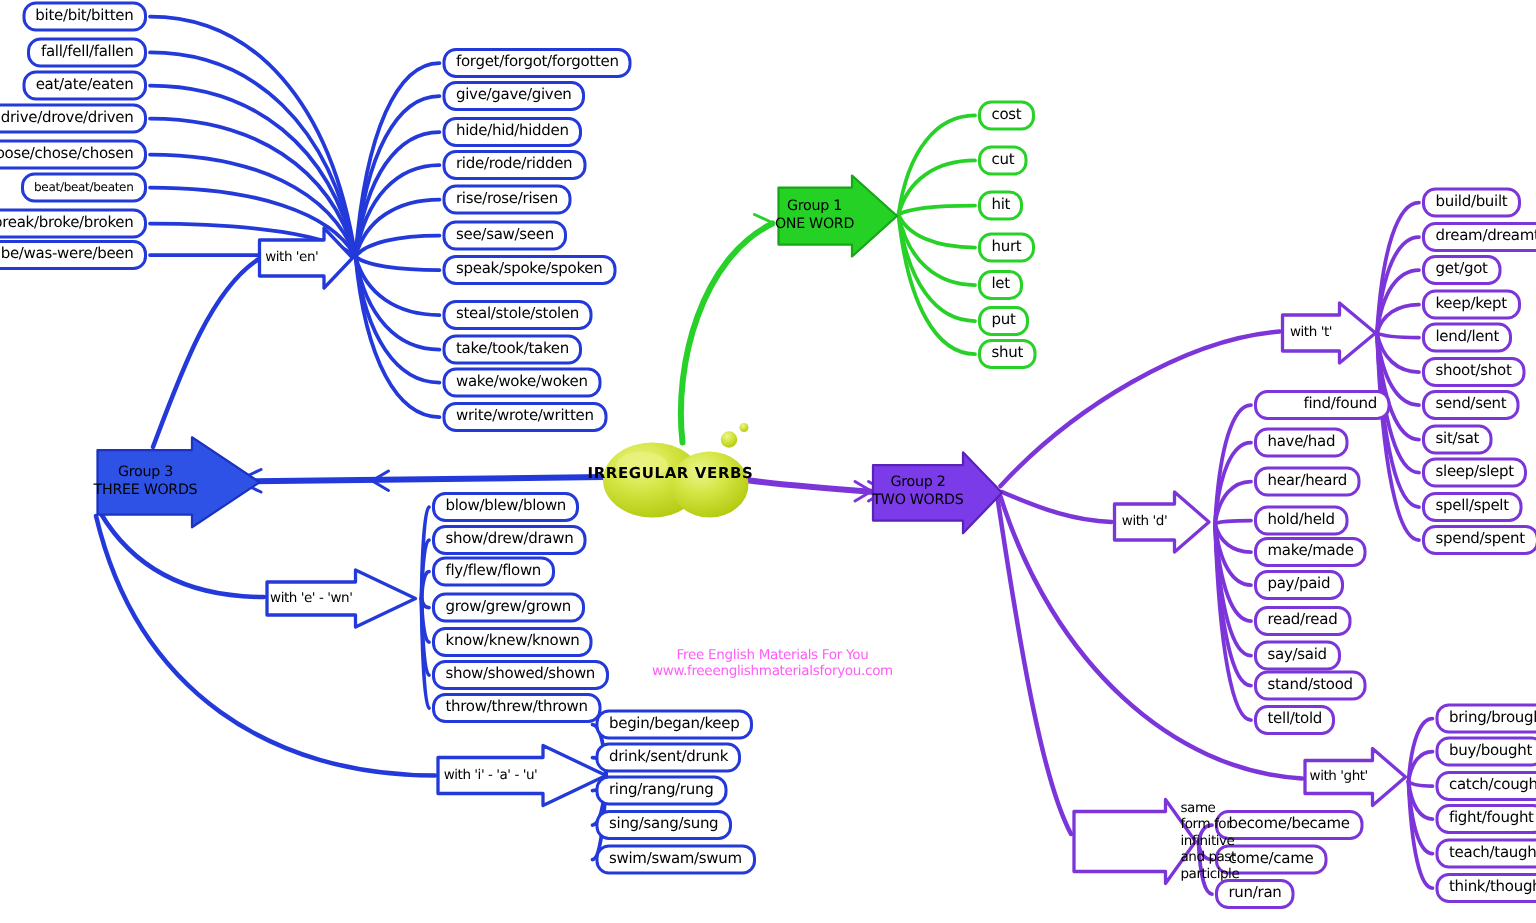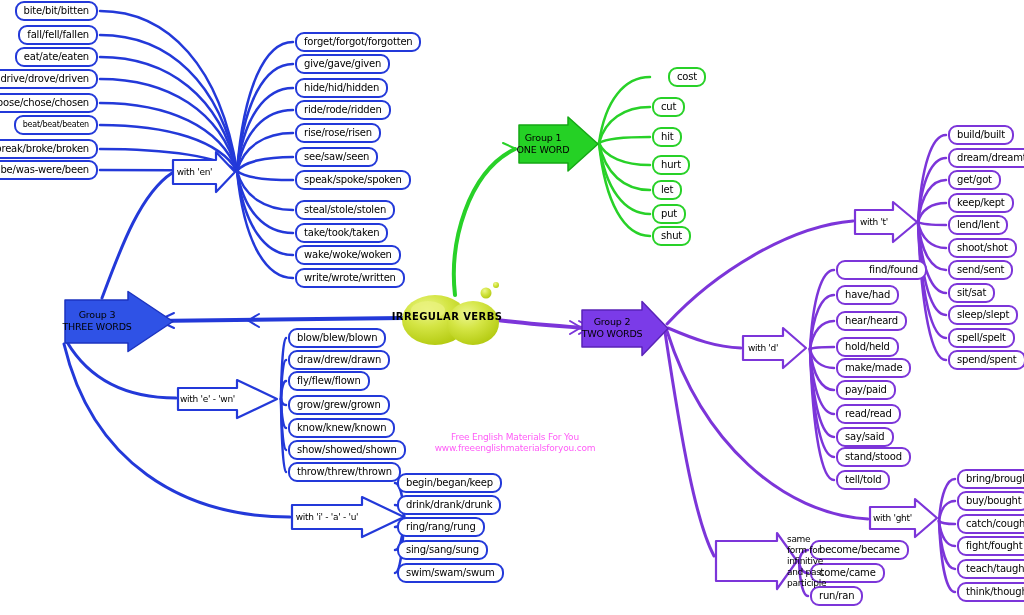--- a/index.html
+++ b/index.html
@@ -129,21 +129,21 @@
       <ellipse cx="473" cy="323" rx="26" ry="22" fill="url(#gblob)"></ellipse>
       <ellipse cx="428" cy="310" rx="17" ry="9" fill="#e9f27e" opacity="0.75"></ellipse>
       <circle cx="486" cy="293" r="5.5" fill="url(#gblob)"></circle>
       <circle cx="496" cy="285" r="3" fill="url(#gblob)"></circle>
     </svg>
   <div class="topic-title" style="left:387px;top:316px;width:120px;">IRREGULAR VERBS</div>
   <div class="watermark" style="left: 405px; top: 432px; width: 220px; color: rgb(255, 92, 247);">
     <div>Free English Materials For You</div>
     <div>www.freeenglishmaterialsforyou.com</div>
   </div>
-<div class="vbox" style="top: 77px; left: 652px; border-color: rgb(40, 209, 40); margin-left: 16px;">cost</div>
+<div class="vbox" style="top: 77px; left: 652px; border-color: rgb(40, 209, 40);">cost</div>
     <div class="vbox" style="top: 107px; left: 652px; border-color: rgb(40, 209, 40);">cut</div>
     <div class="vbox" style="top: 137px; left: 652px; border-color: rgb(40, 209, 40);">hit</div>
     <div class="vbox" style="top: 165px; left: 652px; border-color: rgb(40, 209, 40);">hurt</div>
     <div class="vbox" style="top: 190px; left: 652px; border-color: rgb(40, 209, 40);">let</div>
     <div class="vbox" style="top: 214px; left: 652px; border-color: rgb(40, 209, 40);">put</div>
     <div class="vbox" style="top: 236px; left: 652px; border-color: rgb(40, 209, 40);">shut</div>
     <div class="vbox" style="top: 135px; left: 948px; border-color: rgb(124, 53, 217); text-align: right;">build/built</div>
     <div class="vbox" style="top: 158px; left: 948px; border-color: rgb(124, 53, 217);">dream/dreamt</div>
     <div class="vbox" style="top: 180px; left: 948px; border-color: rgb(124, 53, 217);">get/got</div>
     <div class="vbox" style="top: 203px; left: 948px; border-color: rgb(124, 53, 217);">keep/kept</div>
@@ -191,29 +191,29 @@
     <div class="vbox" style="top: 110px; left: 295px; border-color: rgb(35, 57, 217);">ride/rode/ridden</div>
     <div class="vbox" style="top: 133px; left: 295px; border-color: rgb(35, 57, 217);">rise/rose/risen</div>
     <div class="vbox" style="top: 157px; left: 295px; border-color: rgb(35, 57, 217);">see/saw/seen</div>
     <div class="vbox" style="top: 180px; left: 295px; border-color: rgb(35, 57, 217);">speak/spoke/spoken</div>
     <div class="vbox" style="top: 210px; left: 295px; border-color: rgb(35, 57, 217);">steal/stole/stolen</div>
     <div class="vbox" style="top: 233px; left: 295px; border-color: rgb(35, 57, 217);">take/took/taken</div>
     <div class="vbox" style="top: 255px; left: 295px; border-color: rgb(35, 57, 217);">wake/woke/woken</div>
     <div class="vbox" style="top: 278px; left: 295px; border-color: rgb(35, 57, 217);">write/wrote/written</div>
     <div class="cat-label" style="left: 173px; top: 160px; width: 43px; height: 24px;">with 'en'</div>
     <div class="vbox" style="top: 338px; left: 288px; border-color: rgb(35, 57, 217);">blow/blew/blown</div>
-    <div class="vbox" style="top: 360px; left: 288px; border-color: rgb(35, 57, 217);">draw/drew/drawn</div>
+    <div class="vbox" style="top: 360px; left: 288px; border-color: rgb(35, 57, 217);">show/drew/drawn</div>
     <div class="vbox" style="top: 381px; left: 288px; border-color: rgb(35, 57, 217);">fly/flew/flown</div>
     <div class="vbox" style="top: 405px; left: 288px; border-color: rgb(35, 57, 217);">grow/grew/grown</div>
     <div class="vbox" style="top: 428px; left: 288px; border-color: rgb(35, 57, 217);">know/knew/known</div>
     <div class="vbox" style="top: 450px; left: 288px; border-color: rgb(35, 57, 217);">show/showed/shown</div>
     <div class="vbox" style="top: 472px; left: 288px; border-color: rgb(35, 57, 217);">throw/threw/thrown</div>
     <div class="cat-label" style="left: 178px; top: 388px; width: 59px; height: 22px;">with 'e' - 'wn'</div>
     <div class="vbox" style="top: 483px; left: 397px; border-color: rgb(35, 57, 217);">begin/began/keep</div>
-    <div class="vbox" style="top: 505px; left: 397px; border-color: rgb(35, 57, 217);">drink/drank/drunk</div>
+    <div class="vbox" style="top: 505px; left: 397px; border-color: rgb(35, 57, 217);">drink/sent/drunk</div>
     <div class="vbox" style="top: 527px; left: 397px; border-color: rgb(35, 57, 217);">ring/rang/rung</div>
     <div class="vbox" style="top: 550px; left: 397px; border-color: rgb(35, 57, 217);">sing/sang/sung</div>
     <div class="vbox" style="top: 573px; left: 397px; border-color: rgb(35, 57, 217);">swim/swam/swum</div>
     <div class="cat-label" style="left: 292px; top: 505px; width: 70px; height: 24px;">with 'i' - 'a' - 'u'</div>
     <div class="grp-label" style="left: 488px; top: 144px; width: 110px;">
       <div>Group 1</div>
       <div>ONE WORD</div>
     </div>
     <div class="grp-label" style="left: 557px; top: 328px; width: 110px;">
       <div>Group 2</div>

